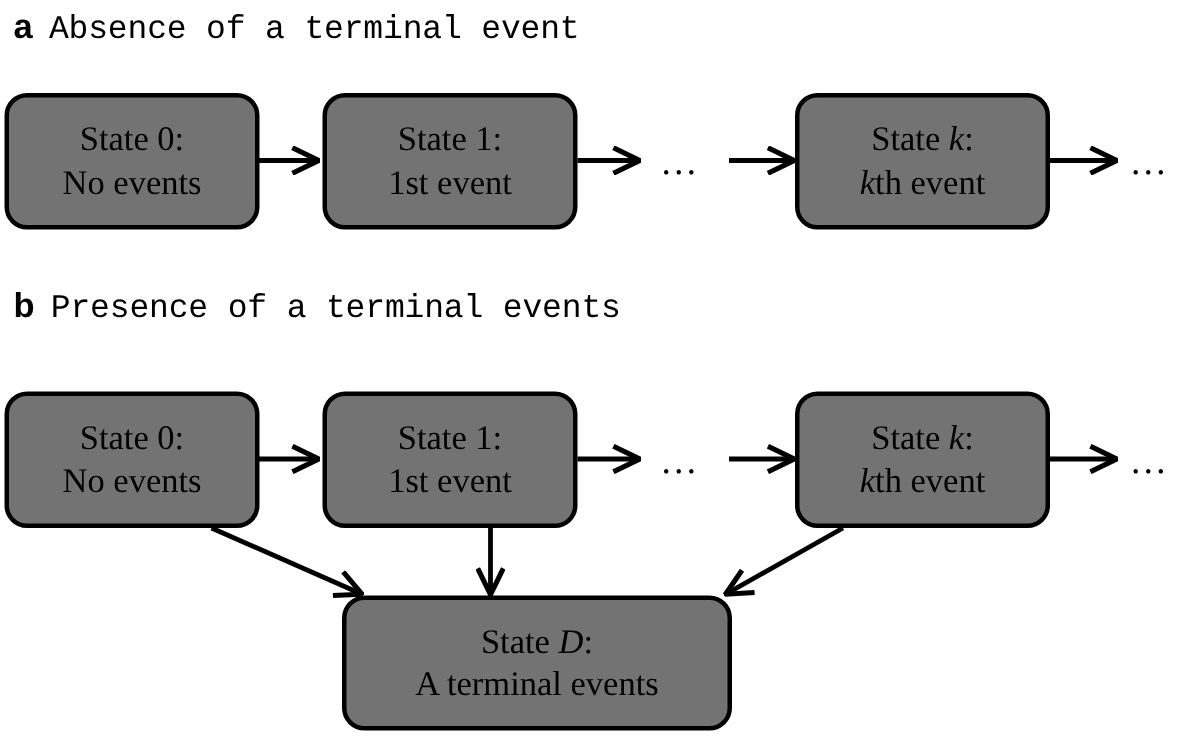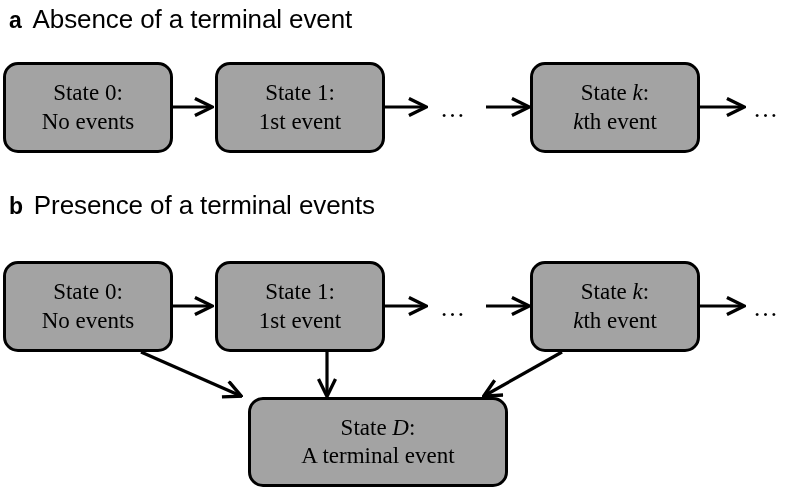--- a/index.html
+++ b/index.html
@@ -29,35 +29,35 @@
     white-space: nowrap;
   }
   .panel-letter {
     font-family: "Liberation Sans", sans-serif;
     font-weight: bold;
     font-size: 23px;
     line-height: 1;
     letter-spacing: -0.2px;
   }
   .panel-title {
-    font-family: Liberation Sans, sans-serif;
-    font-size: 26px;
+    font-family: Liberation Mono, monospace;
+    font-size: 22px;
     line-height: 1;
     margin-left: 11px;
     letter-spacing: -0.1px;
   }
   #header-a { left: 9px; top: 6px; }
   #header-b { left: 9px; top: 192px; }
 
   .node {
     position: absolute;
     box-sizing: border-box;
     border: 3px solid #000000;
     border-radius: 15px;
-    background: #a3a3a3;
+    background: #737373;
     display: flex;
     flex-direction: column;
     align-items: center;
     justify-content: center;
     text-align: left;
     font-family: "Liberation Serif", serif;
     font-size: 23px;
     line-height: 1.22;
     z-index: 3;
   }
@@ -137,19 +137,19 @@
 <div class="node" style="left:215px; top:261px; width:170px; height:91px;">
   <span class="ln">State 1:</span>
   <span class="ln">1st event</span>
 </div>
 
 <div class="node" style="left:530px; top:261px; width:170px; height:91px;">
   <span class="ln">State <em>k</em>:</span>
   <span class="ln"><em>k</em>th event</span>
 </div>
 
-<div class="node" style="left:248px; top:397px; width:260px; height:90px;">
+<div class="node" style="left:228px; top:397px; width:260px; height:90px;">
   <span class="ln">State <em>D</em>:</span>
-  <span class="ln">A terminal event</span>
+  <span class="ln">A terminal events</span>
 </div>
 
 <div class="ellipsis" style="left:440px; top:295px;">…</div>
 <div class="ellipsis" style="left:753px; top:295px;">…</div>
 
 </body></html>

